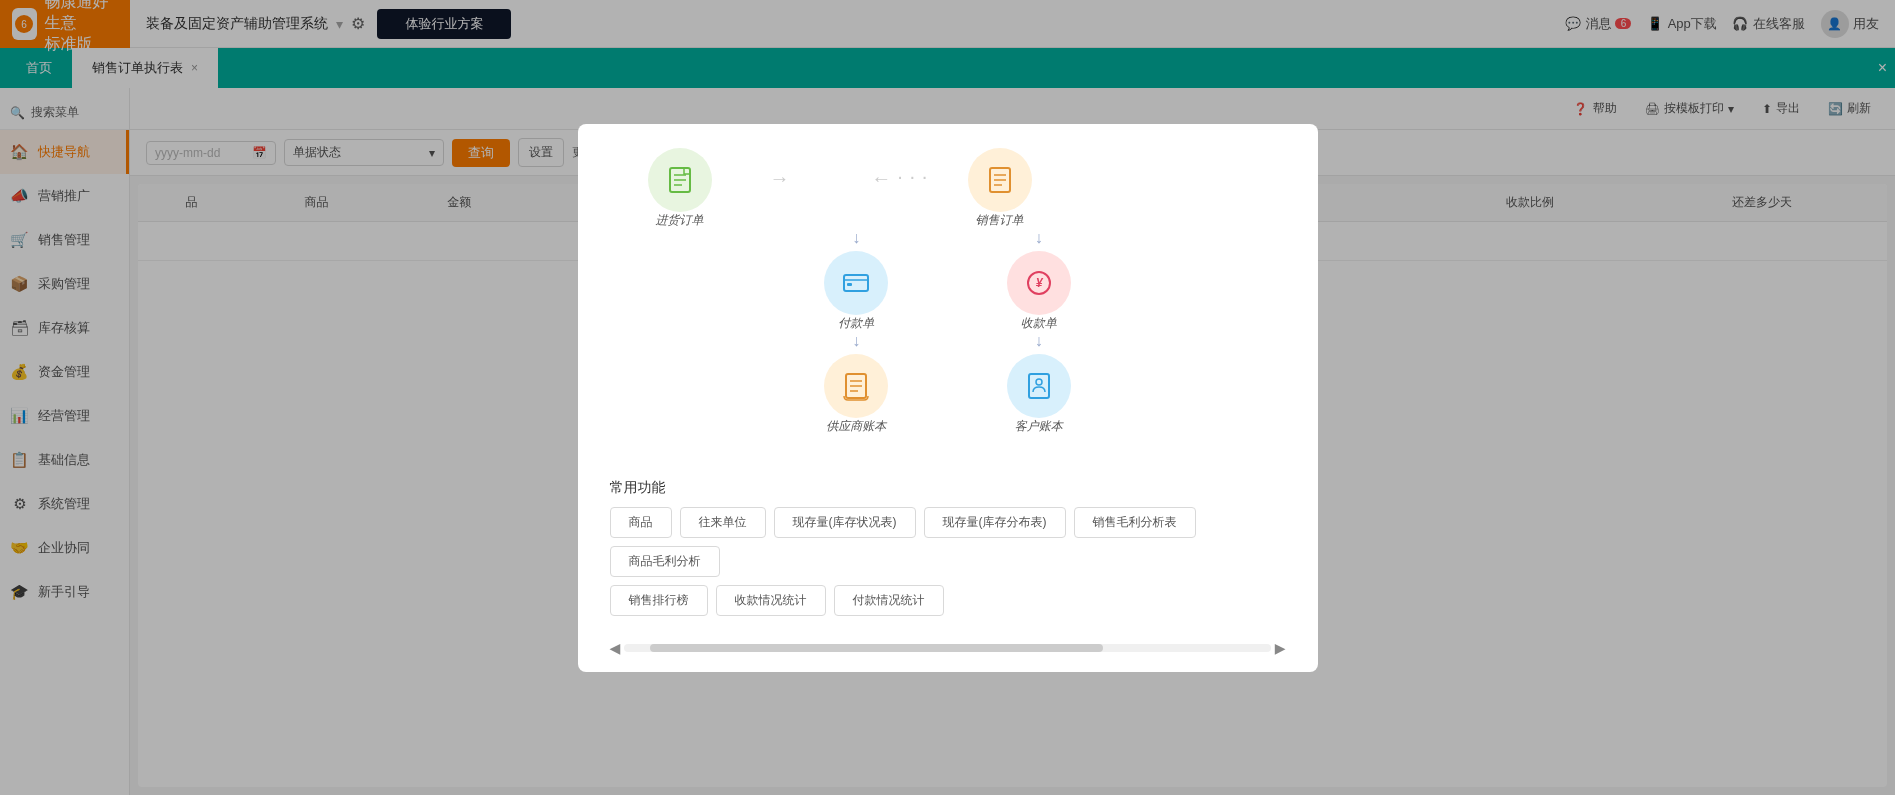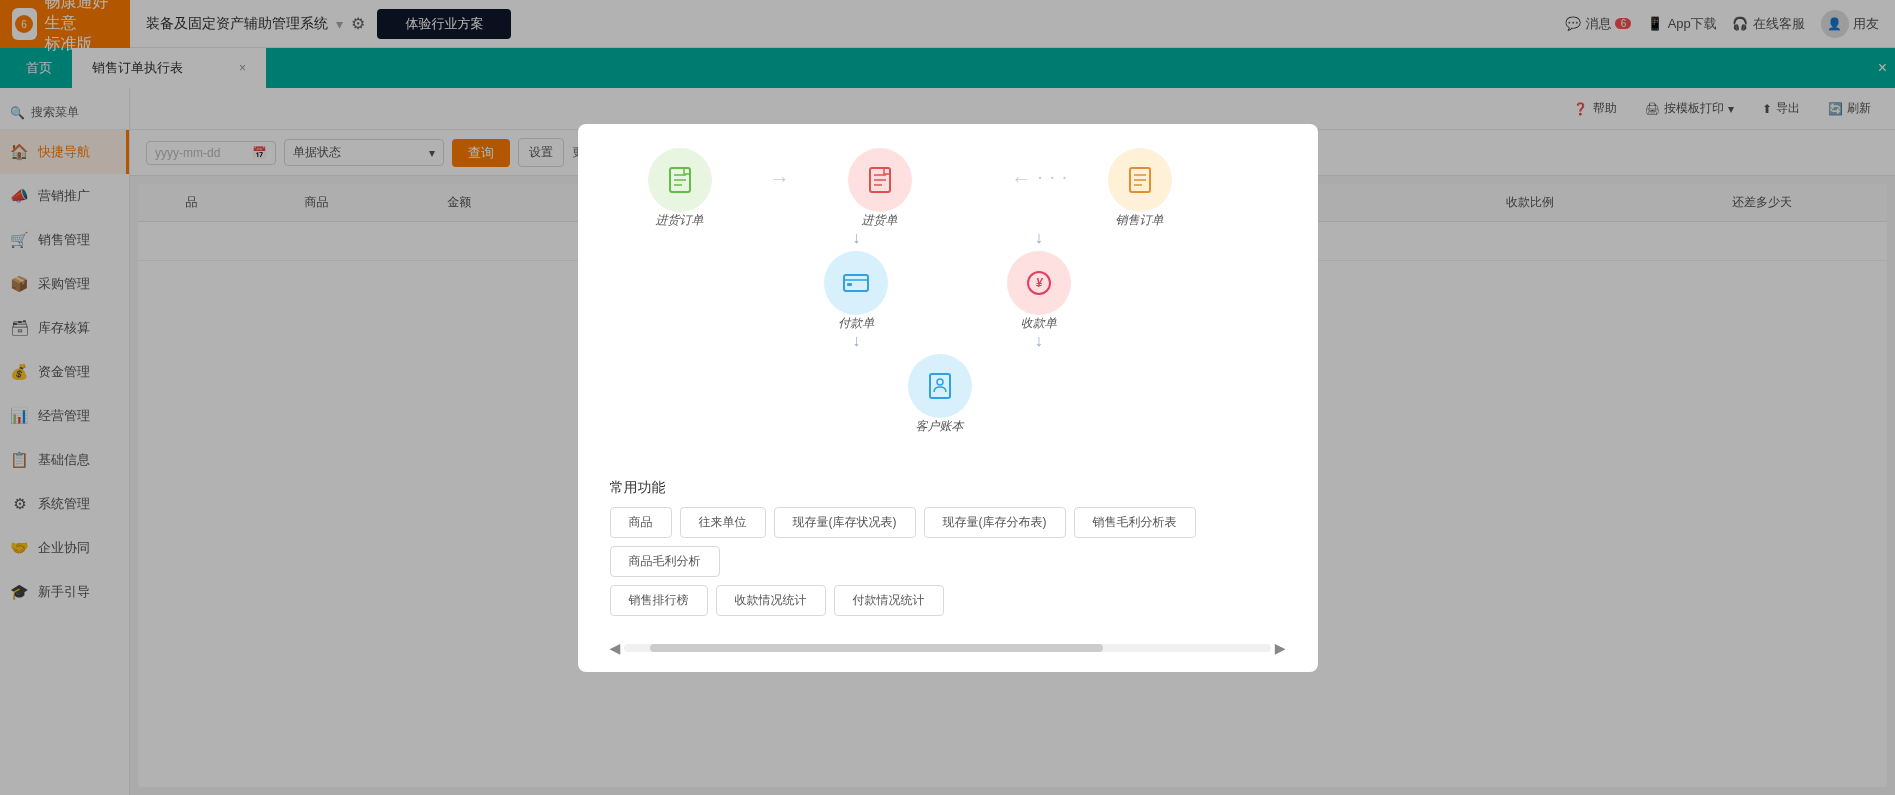--- a/index.html
+++ b/index.html
@@ -20,21 +20,21 @@
     .system-title { margin-left: 16px; font-size: 14px; color: #333; display: flex; align-items: center; gap: 8px; }
     .trial-btn { margin-left: 12px; background: #0f172a; color: #fff; border: none; border-radius: 4px; padding: 6px 28px; cursor: pointer; font-size: 13px; }
     .header-right { margin-left: auto; display: flex; align-items: center; gap: 16px; color: #555; font-size: 13px; }
     .header-right-item { display: flex; align-items: center; gap: 4px; cursor: pointer; }
     .badge { background: #ff4d4f; color: #fff; border-radius: 10px; font-size: 10px; padding: 0 5px; min-width: 16px; text-align: center; }
     .user-avatar { width: 28px; height: 28px; border-radius: 50%; background: #e0e0e0; display: flex; align-items: center; justify-content: center; font-size: 12px; }
 
     
     .nav-tabs { display: flex; align-items: center; background: #00b0a0; height: 40px; padding: 0 0; }
     .nav-tab { padding: 0 20px; height: 40px; display: flex; align-items: center; cursor: pointer; color: #fff; font-size: 13px; position: relative; }
-    .nav-tab.active { background: #fff; color: #333; gap: 48px; }
+    .nav-tab.active { background: #fff; color: #333; }
     .nav-tab .close-btn { margin-left: 8px; font-size: 12px; color: #999; cursor: pointer; }
     .nav-tab-home { background: transparent; margin-left: 6px; }
     .tab-close-all { margin-left: auto; margin-right: 8px; color: #fff; cursor: pointer; font-size: 16px; }
 
     
     .main-layout { display: flex; height: calc(795px - 48px - 40px); }
 
     
     .sidebar { width: 130px; background: #fff; border-right: 1px solid #e8e8e8; display: flex; flex-direction: column; padding-top: 8px; flex-shrink: 0; }
     .sidebar-search { padding: 8px 10px; border-bottom: 1px solid #f0f0f0; display: flex; align-items: center; gap: 6px; cursor: pointer; color: #666; font-size: 12px; }
@@ -271,32 +271,20 @@
                 <line x1="12" y1="18" x2="24" y2="18" stroke="#66bb44" stroke-width="1.5"></line>
                 <line x1="12" y1="23" x2="20" y2="23" stroke="#66bb44" stroke-width="1.5"></line>
                 <polyline points="22,6 22,12 28,12" fill="none" stroke="#66bb44" stroke-width="1.5"></polyline>
               </svg>
           </div>
           <span class="flow-label">进货订单</span>
         </div>
 
         <div style="display:flex;align-items:center;margin-bottom:24px;color:#ccc;font-size:20px;width:60px;justify-content:center;">→</div>
 
-        <div class="node-col">
-          <div class="flow-circle" style="background:#ffe0e0;">
-            <svg width="36" height="36" viewBox="0 0 36 36">
-                <rect x="8" y="6" width="20" height="24" rx="2" fill="none" stroke="#e05050" stroke-width="2"></rect>
-                <line x1="12" y1="13" x2="24" y2="13" stroke="#e05050" stroke-width="1.5"></line>
-                <line x1="12" y1="18" x2="24" y2="18" stroke="#e05050" stroke-width="1.5"></line>
-                <line x1="12" y1="23" x2="20" y2="23" stroke="#e05050" stroke-width="1.5"></line>
-                <polyline points="22,6 22,12 28,12" fill="none" stroke="#e05050" stroke-width="1.5"></polyline>
-              </svg>
-          </div>
-          <span class="flow-label">进货单</span>
-        </div>
 
         <div style="width:60px;"></div>
 
 
         <div style="display:flex;align-items:center;margin-bottom:24px;color:#ccc;font-size:20px;width:60px;justify-content:center;">← · · ·</div>
 
         <div class="node-col">
           <div class="flow-circle" style="background:#fff0d8;">
             <svg width="36" height="36" viewBox="0 0 36 36">
                 <rect x="8" y="6" width="20" height="24" rx="2" fill="none" stroke="#e09030" stroke-width="2"></rect>
@@ -363,20 +351,32 @@
           <div style="color:#99aacc; font-size:16px; text-align:center; margin-bottom:4px;">↓</div>
         </div>
         <div style="width:60px;"></div>
         <div style="width:140px;"></div>
       </div>
 
       <div style="display:flex; align-items:center; margin-bottom:0;">
         <div style="width:140px;"></div>
         <div style="width:60px;"></div>
 
+        <div class="node-col">
+          <div class="flow-circle" style="background:#fff0d8;">
+            <svg width="36" height="36" viewBox="0 0 36 36">
+                <rect x="8" y="6" width="20" height="24" rx="2" fill="none" stroke="#e09030" stroke-width="2"></rect>
+                <line x1="12" y1="13" x2="24" y2="13" stroke="#e09030" stroke-width="1.5"></line>
+                <line x1="12" y1="18" x2="24" y2="18" stroke="#e09030" stroke-width="1.5"></line>
+                <line x1="12" y1="23" x2="20" y2="23" stroke="#e09030" stroke-width="1.5"></line>
+                <path d="M6 28 Q6 32 10 32 L26 32 Q30 32 30 28" fill="none" stroke="#e09030" stroke-width="1.5"></path>
+              </svg>
+          </div>
+          <span class="flow-label">供应商账本</span>
+        </div>
         <div style="width:60px;"></div>
 
         <div class="node-col">
           <div class="flow-circle" style="background:#d8f0fc;">
             <svg width="36" height="36" viewBox="0 0 36 36">
                 <rect x="8" y="6" width="20" height="24" rx="2" fill="none" stroke="#30a0e0" stroke-width="2"></rect>
                 <circle cx="18" cy="14" r="3" fill="none" stroke="#30a0e0" stroke-width="1.5"></circle>
                 <path d="M12 24 Q12 19 18 19 Q24 19 24 24" fill="none" stroke="#30a0e0" stroke-width="1.5"></path>
               </svg>
           </div>

